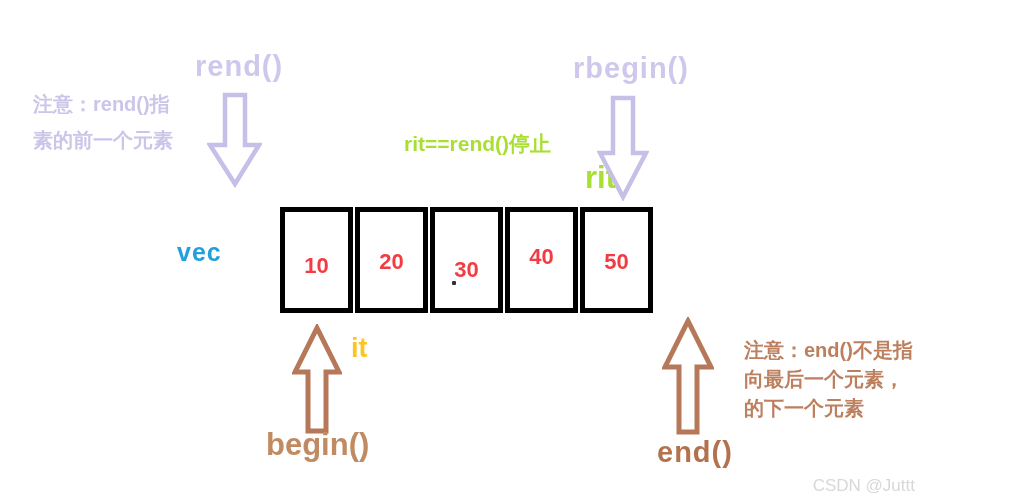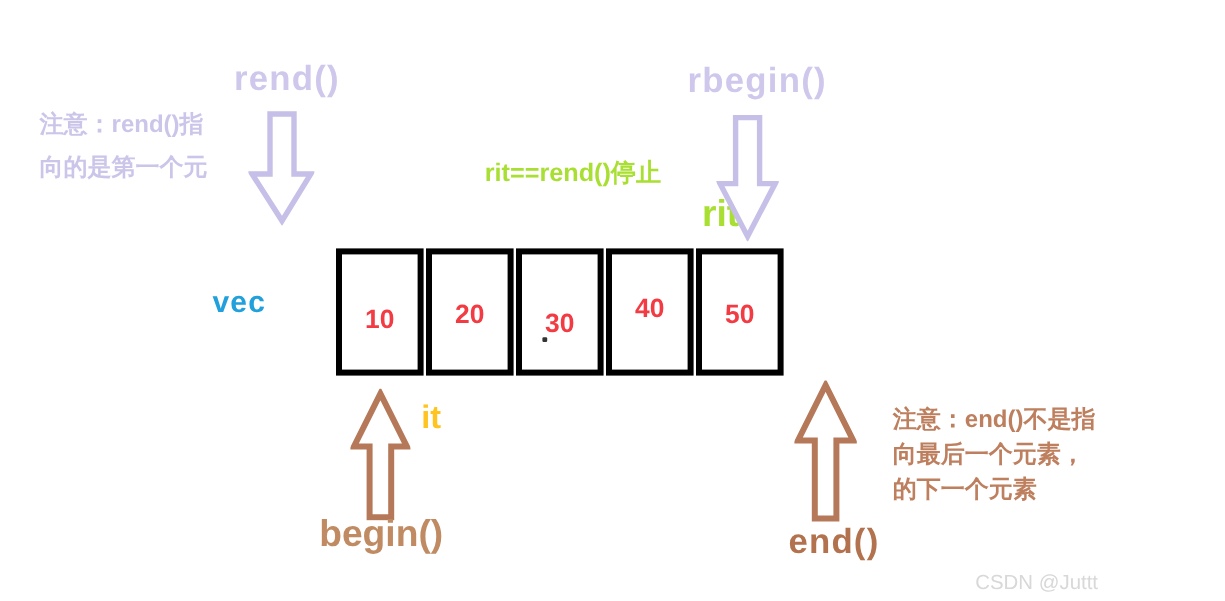--- a/index.html
+++ b/index.html
@@ -72,21 +72,21 @@
 </head>
 <body>
 
 <div class="canvas">
 
   <div class="abs bold rend-label">rend()</div>
   <div class="abs bold rbegin-label">rbegin()</div>
 
   <div class="abs bold note-left">
     <div>注意：rend()指</div>
-    <div>向的是第一个元</div>
+    <div>素的前一个元素</div>
   </div>
 
   <div class="abs bold stop-cond">rit==rend()停止</div>
   <div class="abs bold rit-label">rit</div>
 
   <div class="abs arrow-rend">
     <svg width="55" height="96" viewBox="0 0 55 96">
       <polygon points="18,3 38,3 38,53 52,53 28,92 3,53 18,53" fill="#ffffff" stroke="#c6bfe7" stroke-width="4.5" stroke-linejoin="miter"></polygon>
     </svg>
   </div>

